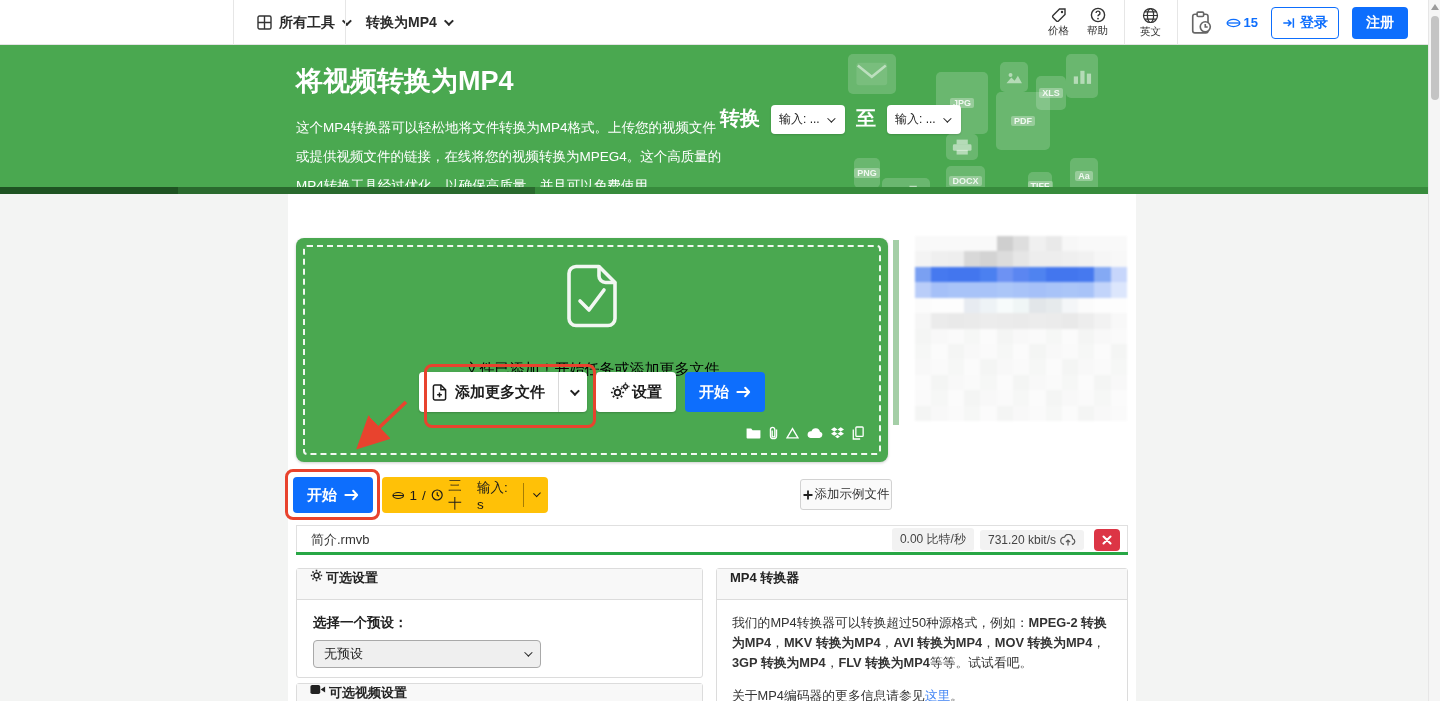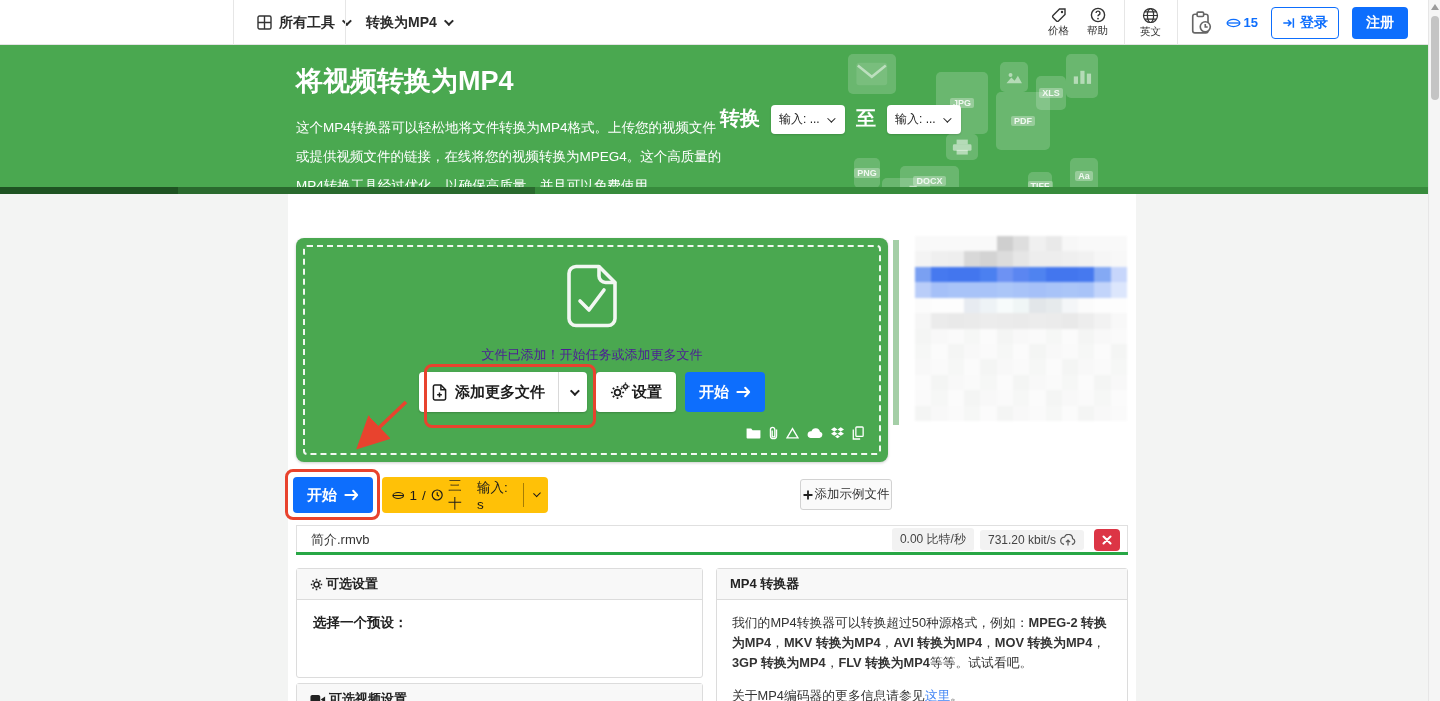--- a/index.html
+++ b/index.html
@@ -43,21 +43,21 @@
   .bgicon svg { width:70%; height:70%; }
 
   
   .content { position:absolute; left:0; top:194px; width:1428px; height:507px; background:#f3f4f3; overflow:hidden; }
   .white-col { position:absolute; left:288px; top:0; width:848px; height:507px; background:#fff; }
 
   
   .upload-card { position:absolute; left:296px; top:44px; width:592px; height:224px; background:#4aa850; border-radius:8px; box-shadow:0 1px 3px rgba(0,0,0,.2); cursor:pointer; }
   .dashed { position:absolute; inset:7px; border:2px dashed rgba(255,255,255,.92); border-radius:4px; pointer-events:none; }
   .doccheck { position:absolute; left:50%; top:26px; transform:translateX(-50%); }
-  .upload-status { position:absolute; left:0; top:108px; width:100%; text-align:center; color:#4c1d95; font-size:13px; }
+  .upload-status { position:absolute; left:0; top:122px; width:100%; text-align:center; color:#000000; font-size:15px; }
   .card-btns { position:absolute; left:0; top:134px; width:100%; display:flex; justify-content:center; gap:9px; }
   .split-btn { display:flex; height:40px; background:#fff; border-radius:4px; overflow:hidden; box-shadow:0 1px 2px rgba(0,0,0,.2); }
   .split-main { display:flex; align-items:center; gap:8px; padding:0 13px; font-size:15px; font-weight:700; color:#1c1c1c; cursor:pointer; }
   .split-caret { width:29px; border-left:1px solid #d9d9d9; display:flex; align-items:center; justify-content:center; cursor:pointer; color:#222; }
   .btn-white { display:flex; align-items:center; gap:7px; height:40px; padding:0 14px; background:#fff; border-radius:4px; font-size:15px; font-weight:700; color:#1c1c1c; cursor:pointer; box-shadow:0 1px 2px rgba(0,0,0,.2); border:none; }
   .btn-blue { display:flex; align-items:center; justify-content:center; gap:7px; height:40px; padding:0 14px; background:#0d6efd; border-radius:4px; font-size:15px; font-weight:700; color:#fff; cursor:pointer; border:none; }
   .storage-row { position:absolute; right:24px; top:188px; display:flex; gap:8px; align-items:center; }
   .storage-row span { display:flex; cursor:pointer; }
 
   
@@ -78,21 +78,21 @@
 
   
   .file-row { position:absolute; left:296px; top:331px; width:832px; height:28px; background:#fff; border:1px solid #e0e0e0; border-bottom:none; display:flex; align-items:center; padding:0 7px 0 14px; gap:6px; }
   .file-row .fname { flex:1; font-size:13px; color:#333; }
   .file-prog { position:absolute; left:296px; top:358px; width:832px; height:3px; background:#28a745; }
   .badge { background:#f2f2f2; border-radius:3px; padding:3px 8px; font-size:12px; color:#444; display:flex; align-items:center; gap:4px; }
   .btn-x { width:26px; height:22px; background:#dc3545; border-radius:4px; border:none; display:flex; align-items:center; justify-content:center; cursor:pointer; margin-left:4px; }
 
   
   .panel { position:absolute; background:#fff; border:1px solid #dcdcdc; border-radius:3px; }
-  .panel-head { height:31px; background:#f8f8f8; border-bottom:1px solid #dcdcdc; display:flex; align-items:center; padding:0 13px; gap:3px; font-size:13px; font-weight:700; color:#222; }
+  .panel-head { height:31px; background:#f8f8f8; border-bottom:1px solid #dcdcdc; display:flex; padding:0 13px; gap:3px; font-size:13px; font-weight:700; color:#222; }
   .panel-l1 { left:296px; top:374px; width:407px; height:110px; }
   .panel-l2 { left:296px; top:489px; width:407px; height:31px; }
   .panel-r  { left:716px; top:374px; width:412px; height:200px; }
   .preset-label { margin:14px 16px 8px; font-size:13.5px; font-weight:700; color:#222; }
   .select { margin:0 16px; width:228px; height:28px; background:#efefef; border:1px solid #a9a9a9; border-radius:4px; display:flex; align-items:center; padding:0 10px; font-size:13px; color:#222; cursor:pointer; }
   .select .chev { margin-left:auto; width:6px; height:6px; border-width:1.8px; color:#222; }
   .panel-body-r { padding:13px 15px; font-size:12.8px; line-height:20px; color:#333; }
   .info-p1 { margin-bottom:13px; }
   .link { color:#4285f4; cursor:pointer; }
 
@@ -213,21 +213,21 @@
           </svg>
         </div>
         <div class="bgicon" style="left: 854px; top: 105px; width: 26px; height: 30px;">
           <span class="lbl">PNG</span>
         </div>
         <div class="bgicon" style="left: 882px; top: 125px; width: 48px; height: 28px;">
           <svg viewBox="0 0 24 16" fill="none" stroke="rgba(255,255,255,.55)" stroke-width="2">
             <path d="M2 13 L8 8 l4 3 8-7 M15 4 h5 v5"></path>
           </svg>
         </div>
-        <div class="bgicon" style="left: 900px; top: 113px; width: 59px; height: 30px;">
+        <div class="bgicon" style="left: 946px; top: 113px; width: 39px; height: 30px;">
           <span class="lbl">DOCX</span>
         </div>
         <div class="bgicon" style="left: 1028px; top: 119px; width: 24px; height: 28px;">
           <span class="lbl">TIFF</span>
         </div>
         <div class="bgicon" style="left: 1070px; top: 105px; width: 28px; height: 36px;">
           <span class="lbl">Aa</span>
         </div>
       </div>
     <h1>将视频转换为MP4</h1>
@@ -578,20 +578,24 @@
 
     <div class="panel panel-l1">
       <div class="panel-head">
         <svg width="13" height="13" viewBox="0 0 16 16">
             <path d="M8 1v2M8 13v2M1 8h2M13 8h2M3 3l1.5 1.5M11.5 11.5L13 13M13 3l-1.5 1.5M4.5 11.5L3 13" stroke="#222" stroke-width="1.9"></path>
             <circle cx="8" cy="8" r="3.1" fill="none" stroke="#222" stroke-width="1.9"></circle>
           </svg>
         <span>可选设置</span>
       </div>
       <div class="preset-label">选择一个预设：</div>
+      <div class="select">
+        <span>无预设</span>
+        <span class="chev"></span>
+      </div>
     </div>
 
     <div class="panel panel-l2">
       <div class="panel-head">
         <svg width="16" height="11" viewBox="0 0 18 12">
             <rect x="0.5" y="1" width="11" height="10" rx="2" fill="#222"></rect>
             <path d="M12 6 L17 2.5 v7 Z" fill="#222"></path>
           </svg>
         <span>可选视频设置</span>
       </div>

